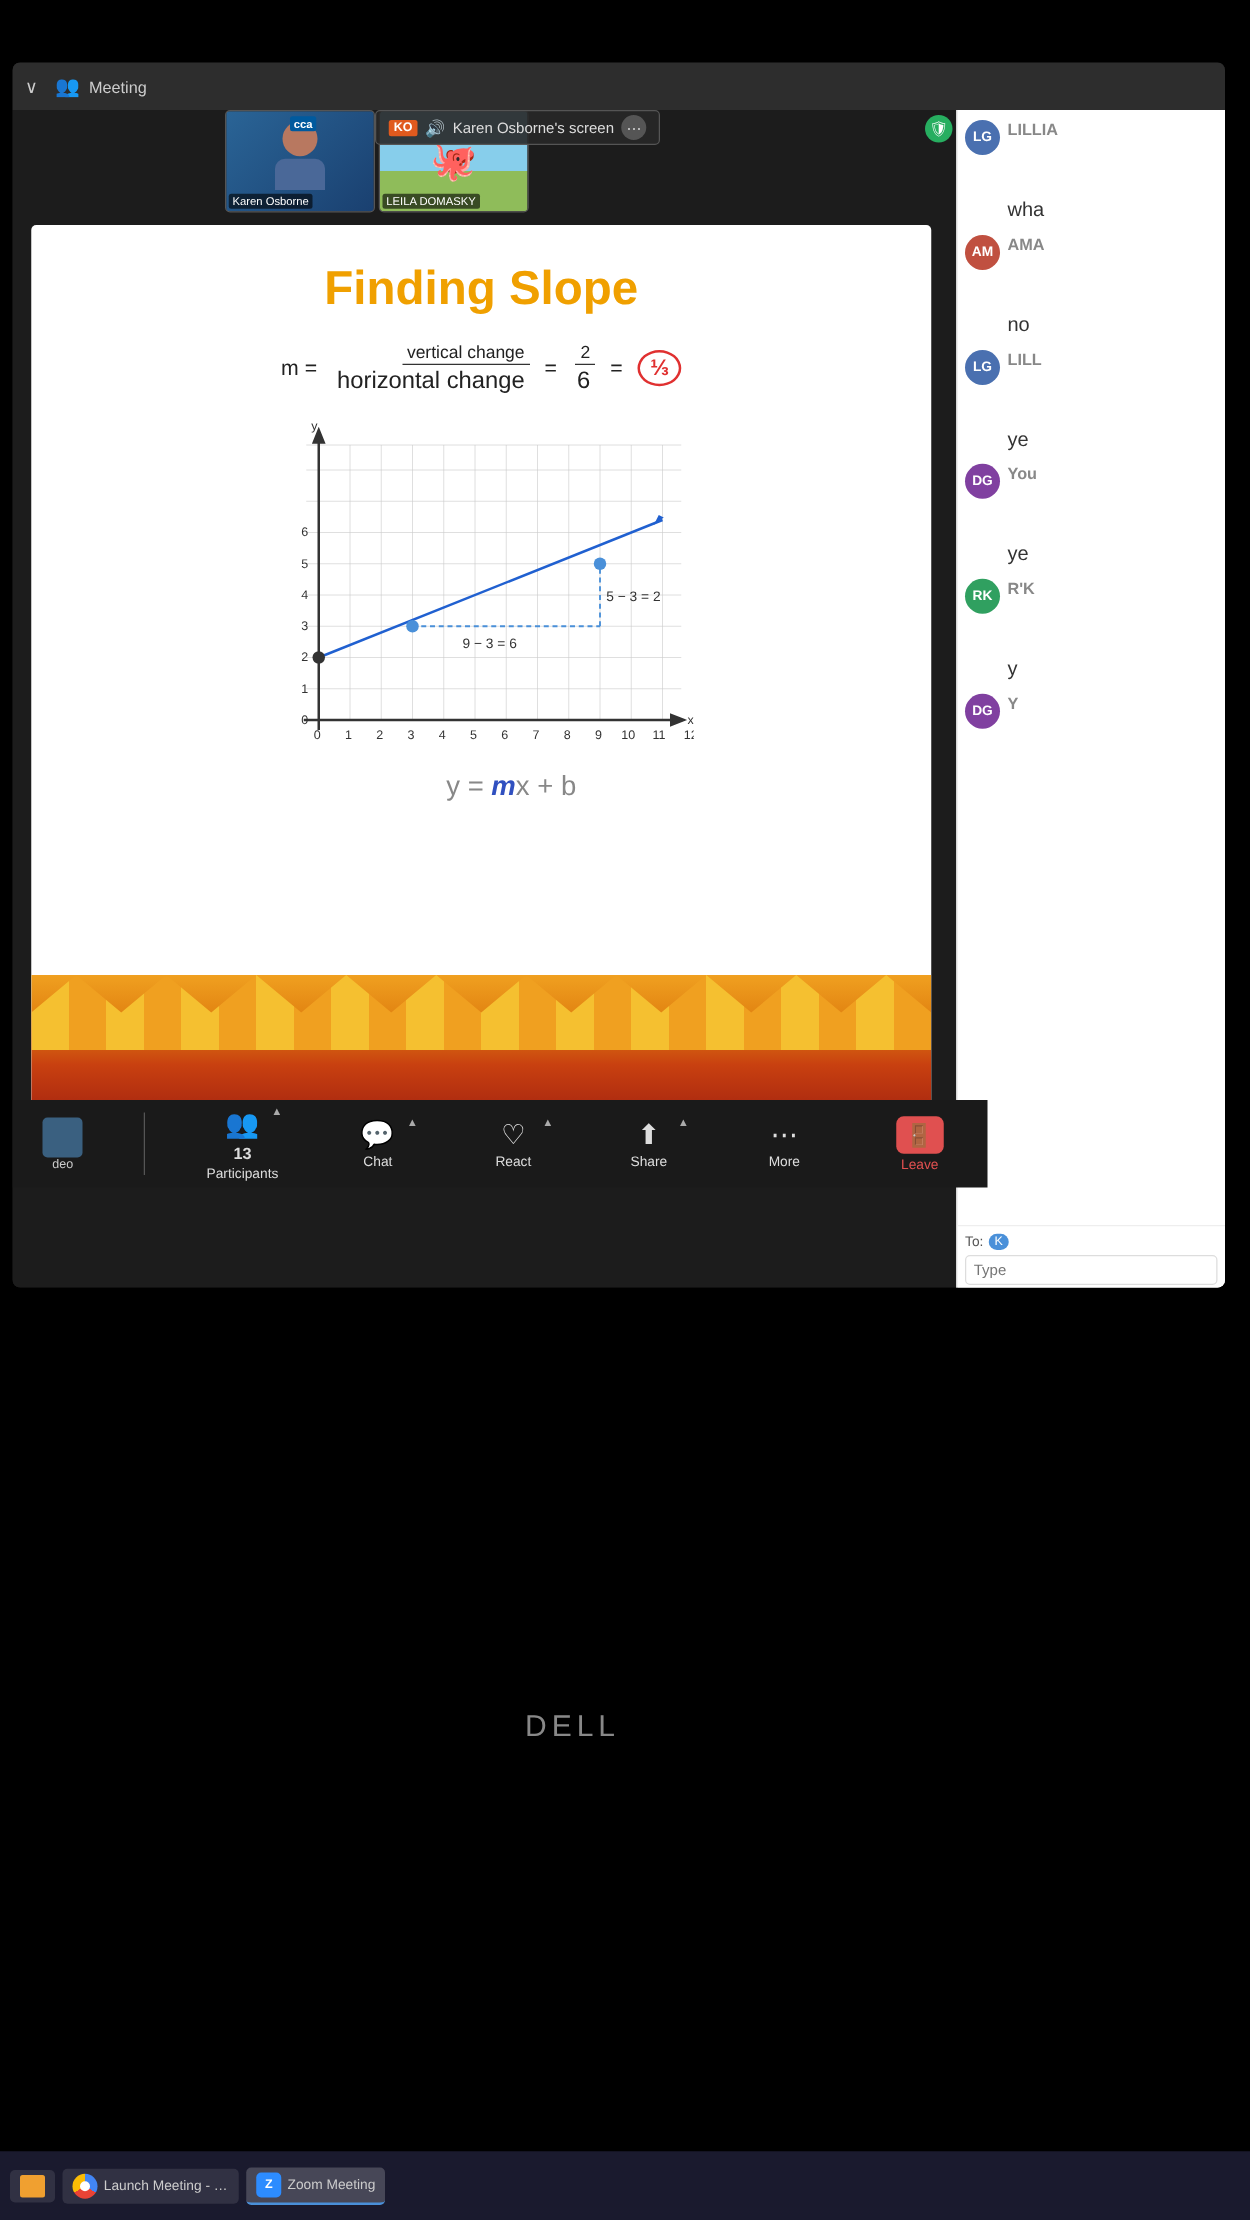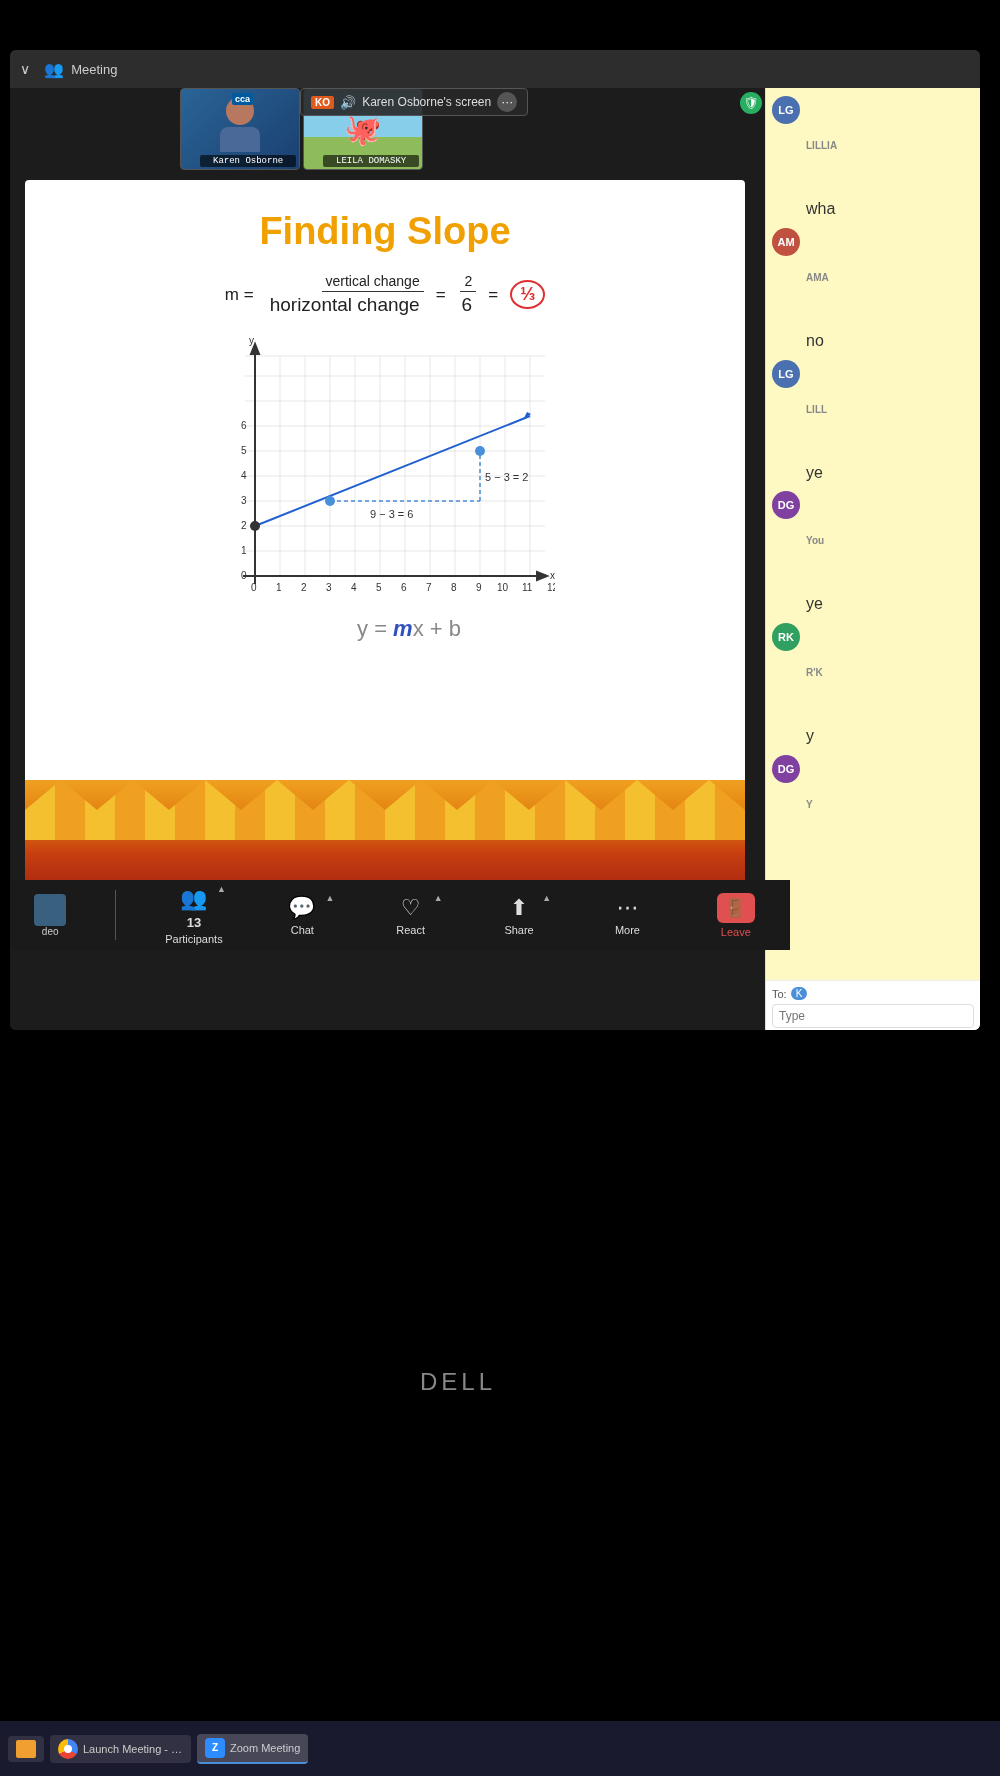--- a/index.html
+++ b/index.html
@@ -138,27 +138,26 @@
       border: 1px solid #555;
     }
 
     .video-thumb-karen {
       background: linear-gradient(135deg, #2a6496, #1a4070);
     }
 
     .thumb-label {
       position: absolute;
       bottom: 2px;
-      left: 19px;
+      left: 2px;
       background: rgba(0,0,0,0.6);
       color: #fff;
       font-size: 9px;
-      padding: 1px 13px;
+      padding: 1px 3px;
       border-radius: 2px;
-      font-family: Liberation Mono, monospace;
     }
 
     
     .slide-area {
       position: absolute;
       top: 130px;
       left: 15px;
       width: 720px;
       height: 720px;
       background: #fff;
@@ -273,21 +272,21 @@
       font-weight: bold;
     }
 
     
     .chat-sidebar {
       position: absolute;
       top: 38px;
       right: 0;
       width: 215px;
       height: 946px;
-      background: #fef9c3;
+      background: #ffffff;
       border-left: 1px solid #ddd;
       overflow: hidden;
       z-index: 5;
     }
 
     .chat-messages {
       padding: 8px 6px;
       display: flex;
       flex-direction: column;
       gap: 8px;
@@ -310,25 +309,24 @@
       font-size: 11px;
       font-weight: bold;
       color: #fff;
     }
 
     .chat-text-area {
       flex: 1;
     }
 
     .chat-sender {
-      font-size: 10px;
+      font-size: 13px;
       color: #888;
       font-weight: bold;
       margin-bottom: 1px;
-      margin-top: 44px;
     }
 
     .chat-bubble {
       font-size: 16px;
       color: #333;
       line-height: 1.3;
       margin-top: 48px;
     }
 
     .chat-input-area {

